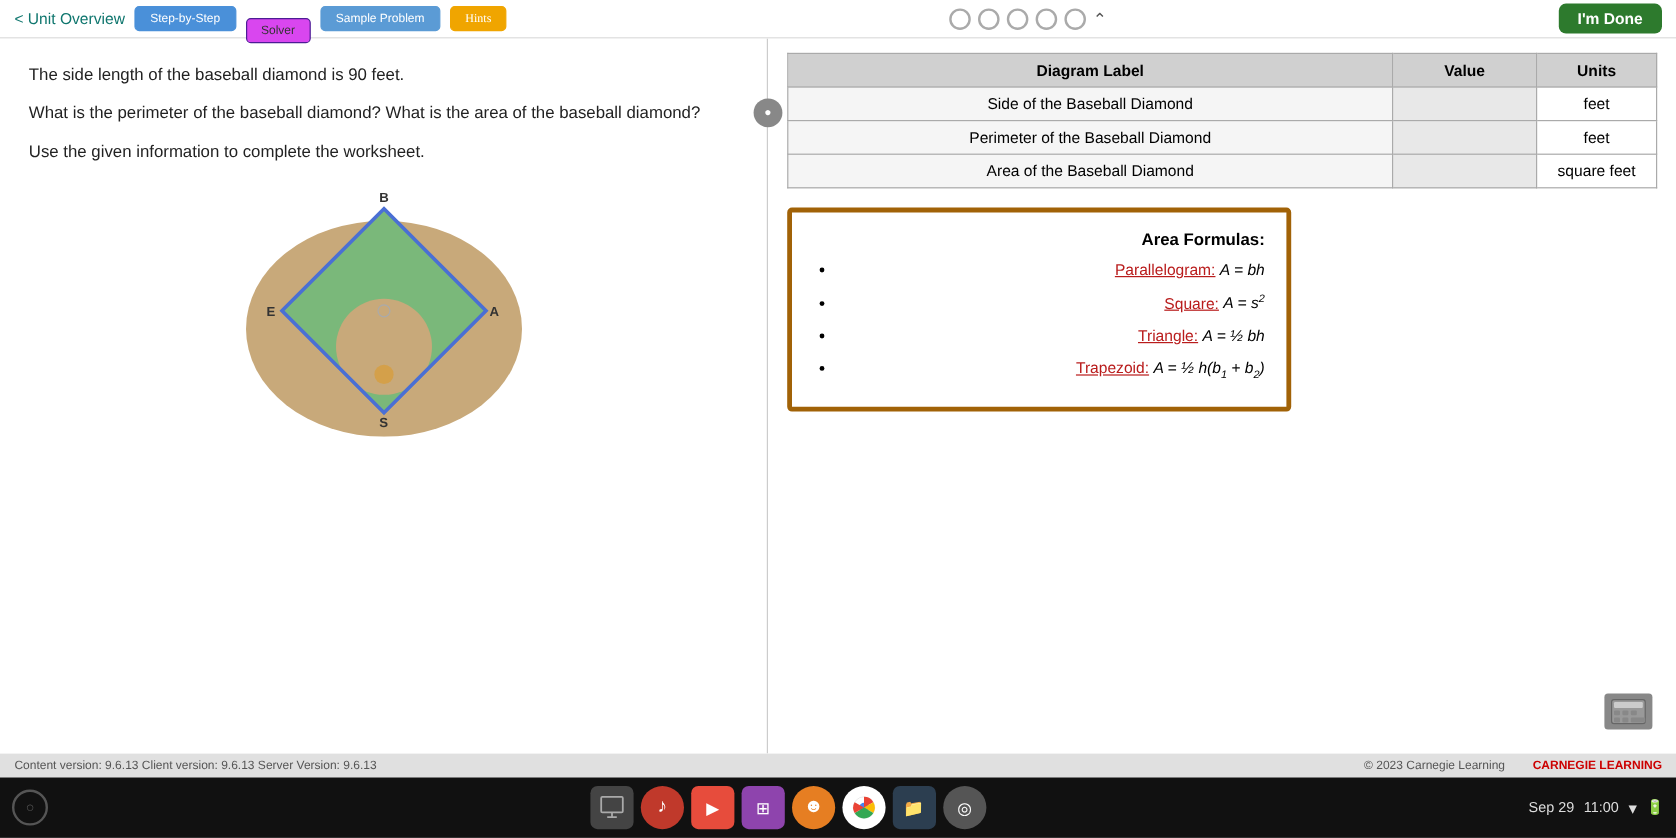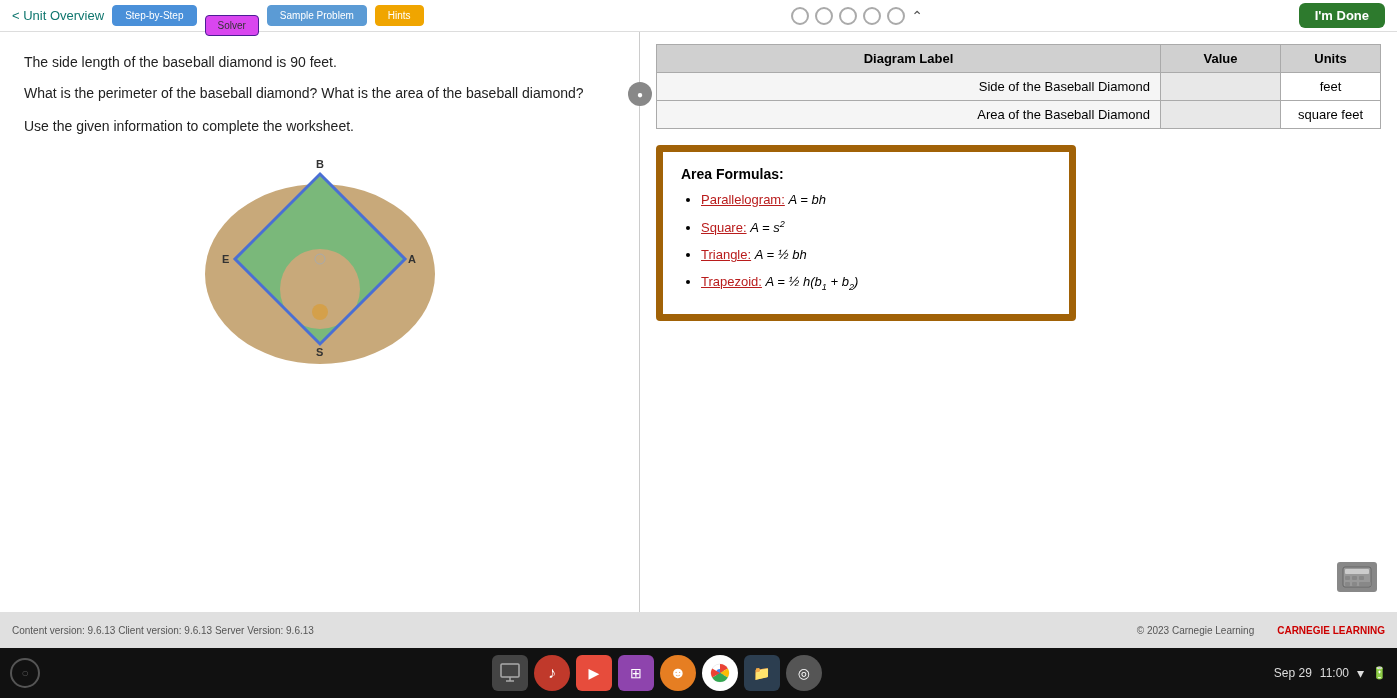--- a/index.html
+++ b/index.html
@@ -66,20 +66,21 @@
     .btn-sample {
       background: #5b9bd5;
       color: #fff;
       border-color: #5b9bd5;
     }
 
     .btn-hints {
       background: #f0a500;
       color: #fff;
       border-color: #f0a500;
+      font-family: Liberation Serif, serif;
     }
 
     .btn-done {
       background: #2d7a2d;
       color: #fff;
       border: none;
       padding: 5px 16px;
       border-radius: 6px;
       font-size: 13px;
       font-weight: bold;
@@ -171,21 +172,21 @@
     }
 
     .diagram-table td {
       border: 1px solid #aaa;
       padding: 6px 10px;
       text-align: center;
       background: #fff;
     }
 
     .diagram-table td.label-cell {
-      text-align: right;
+      text-align: center;
       background: #f5f5f5;
       font-weight: 500;
     }
 
     .diagram-table td.value-cell {
       width: 120px;
       background: #e8e8e8;
     }
 
     .diagram-table td.units-cell {
@@ -205,26 +206,27 @@
       cursor: pointer;
       display: flex;
       align-items: center;
       justify-content: center;
       z-index: 10;
     }
 
     
     .formulas-box {
       background: #fff;
-      border: 7px solid #a16207;
+      border: 4px solid #a16207;
       border-radius: 4px;
       padding: 14px 18px;
       margin-top: 8px;
       font-size: 13px;
       max-width: 420px;
+      text-align: right;
     }
 
     .formulas-box h4 {
       font-size: 14px;
       font-weight: bold;
       margin-bottom: 8px;
     }
 
     .formulas-box ul {
       list-style: disc;
@@ -310,21 +312,21 @@
 
     
     .info-bar {
       background: #e0e0e0;
       padding: 2px 12px;
       font-size: 10px;
       color: #555;
       display: flex;
       justify-content: space-between;
       align-items: center;
-      height: 36px;
+      height: 20px;
     }
 
     .carnegie-logo {
       font-size: 10px;
       font-weight: bold;
       color: #c00;
     }
 
     sup { font-size: 0.7em; vertical-align: super; }
     sub { font-size: 0.7em; vertical-align: sub; }
@@ -393,20 +395,25 @@
         <thead>
           <tr>
             <th>Diagram Label</th>
             <th>Value</th>
             <th>Units</th>
           </tr>
         </thead>
         <tbody>
           <tr>
             <td class="label-cell">Side of the Baseball Diamond</td>
+            <td class="value-cell"></td>
+            <td class="units-cell">feet</td>
+          </tr>
+          <tr>
+            <td class="label-cell">Perimeter of the Baseball Diamond</td>
             <td class="value-cell"></td>
             <td class="units-cell">feet</td>
           </tr>
           <tr>
             <td class="label-cell">Area of the Baseball Diamond</td>
             <td class="value-cell"></td>
             <td class="units-cell">square feet</td>
           </tr>
         </tbody>
       </table>

